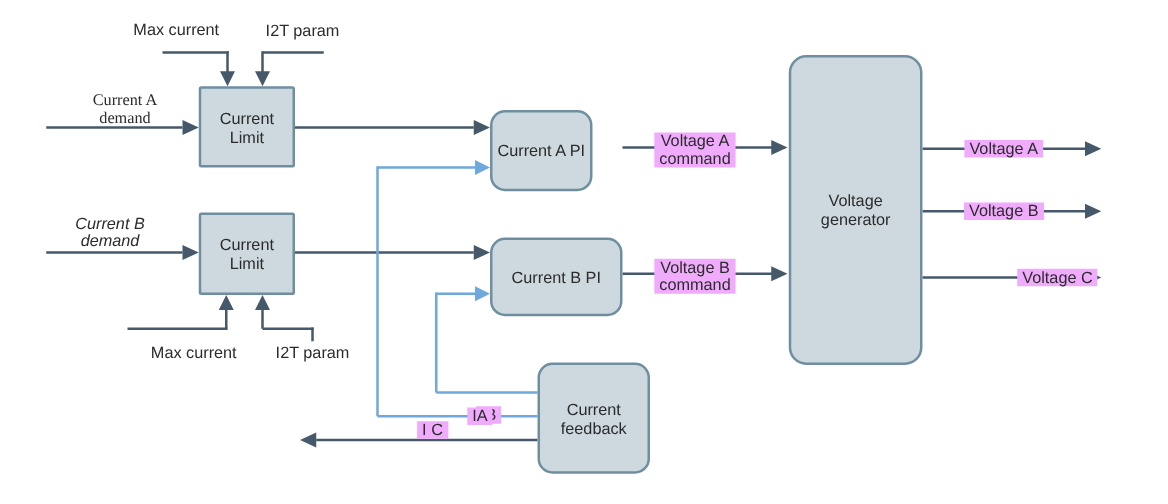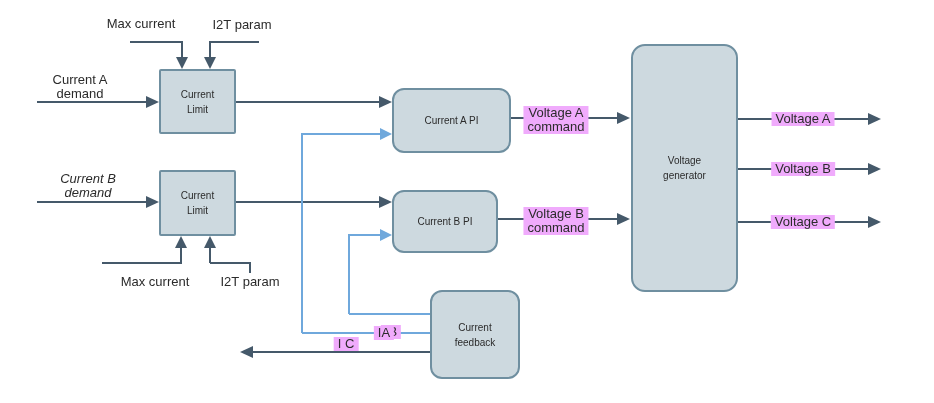--- a/index.html
+++ b/index.html
@@ -10,21 +10,21 @@
     --text:#2b2b2b;
   }
   html,body{margin:0;padding:0;background:#fff;}
   #canvas{
     position:relative;width:934px;height:403px;background:#ffffff;
     font-family:"Liberation Sans", sans-serif;color:var(--text);overflow:hidden;
   }
   .blk{
     position:absolute;box-sizing:border-box;background:var(--fill);
     border:2px solid var(--border);display:flex;align-items:center;justify-content:center;
-    text-align:center;font-size:10px;line-height:15px;white-space:pre-line;color:var(--text);
+    text-align:center;font-size:13px;line-height:15px;white-space:pre-line;color:var(--text);
   }
   .hl{position:absolute;height:2px;background:var(--dark);}
   .vl{position:absolute;width:2px;background:var(--dark);}
   .hl.b,.vl.b{background:var(--blue);}
   .ar{position:absolute;width:0;height:0;}
   .ar.r{border-top:6px solid transparent;border-bottom:6px solid transparent;border-left:13px solid var(--dark);}
   .ar.l{border-top:6px solid transparent;border-bottom:6px solid transparent;border-right:13px solid var(--dark);}
   .ar.d{border-left:6px solid transparent;border-right:6px solid transparent;border-top:12px solid var(--dark);}
   .ar.u{border-left:6px solid transparent;border-right:6px solid transparent;border-bottom:12px solid var(--dark);}
   .ar.b.r{border-left-color:var(--blue);border-left-width:12px;border-top-width:6px;border-bottom-width:6px;}
@@ -91,40 +91,40 @@
 
   <div class="hl b" style="left:349px;top:313px;width:81px;"></div>
   <div class="vl b" style="left:348px;top:234px;height:80px;"></div>
   <div class="hl b" style="left:349px;top:234px;width:32px;"></div>
   <div class="ar b r" style="left:380px;top:229px;"></div>
 
   <div class="blk" style="left:159px;top:69px;width:77px;height:65px;border-radius:2px;">Current
 Limit</div>
   <div class="blk" style="left:159px;top:170px;width:77px;height:66px;border-radius:2px;">Current
 Limit</div>
-  <div class="blk" style="left:392px;top:88px;width:119px;height:65px;border-radius:12px;">Current A PI</div>
+  <div class="blk" style="left:392px;top:88px;width:82px;height:65px;border-radius:12px;">Current A PI</div>
   <div class="blk" style="left:631px;top:44px;width:107px;height:248px;border-radius:14px;">Voltage
 generator</div>
   <div class="blk" style="left:392px;top:190px;width:106px;height:63px;border-radius:12px;">Current B PI</div>
   <div class="blk" style="left:430px;top:290px;width:90px;height:89px;border-radius:12px;">Current
 feedback</div>
 
   <div class="lbl" style="left:141px;top:24px;">Max current</div>
   <div class="lbl" style="left:242px;top:25px;">I2T param</div>
-  <div class="lbl" style="left:80px;top:87px;">Current A
+  <div class="lbl" style="left:100px;top:87px;font-family:Liberation Serif, serif;">Current A
 demand</div>
   <div class="lbl" style="left:88px;top:186px;font-style:italic;">Current B
 demand</div>
   <div class="lbl" style="left:155px;top:282px;">Max current</div>
   <div class="lbl" style="left:250px;top:282px;">I2T param</div>
 
   <div class="lbl bg" style="left:556px;top:120px;">Voltage A
 command</div>
   <div class="lbl bg" style="left:556px;top:221px;">Voltage B
 command</div>
   <div class="lbl bg" style="left:803px;top:119px;">Voltage A</div>
   <div class="lbl bg" style="left:803px;top:169px;">Voltage B</div>
-  <div class="lbl bg" style="left:803px;top:222px;">Voltage C</div>
+  <div class="lbl bg" style="left:846px;top:222px;">Voltage C</div>
   <div class="lbl bg" style="left:391px;top:332px;">IB</div>
   <div class="lbl bg" style="left:384px;top:333px;">IA</div>
   <div class="lbl bg" style="left:346px;top:344px;">I C</div>
 
 </div>
 
 </body></html>

